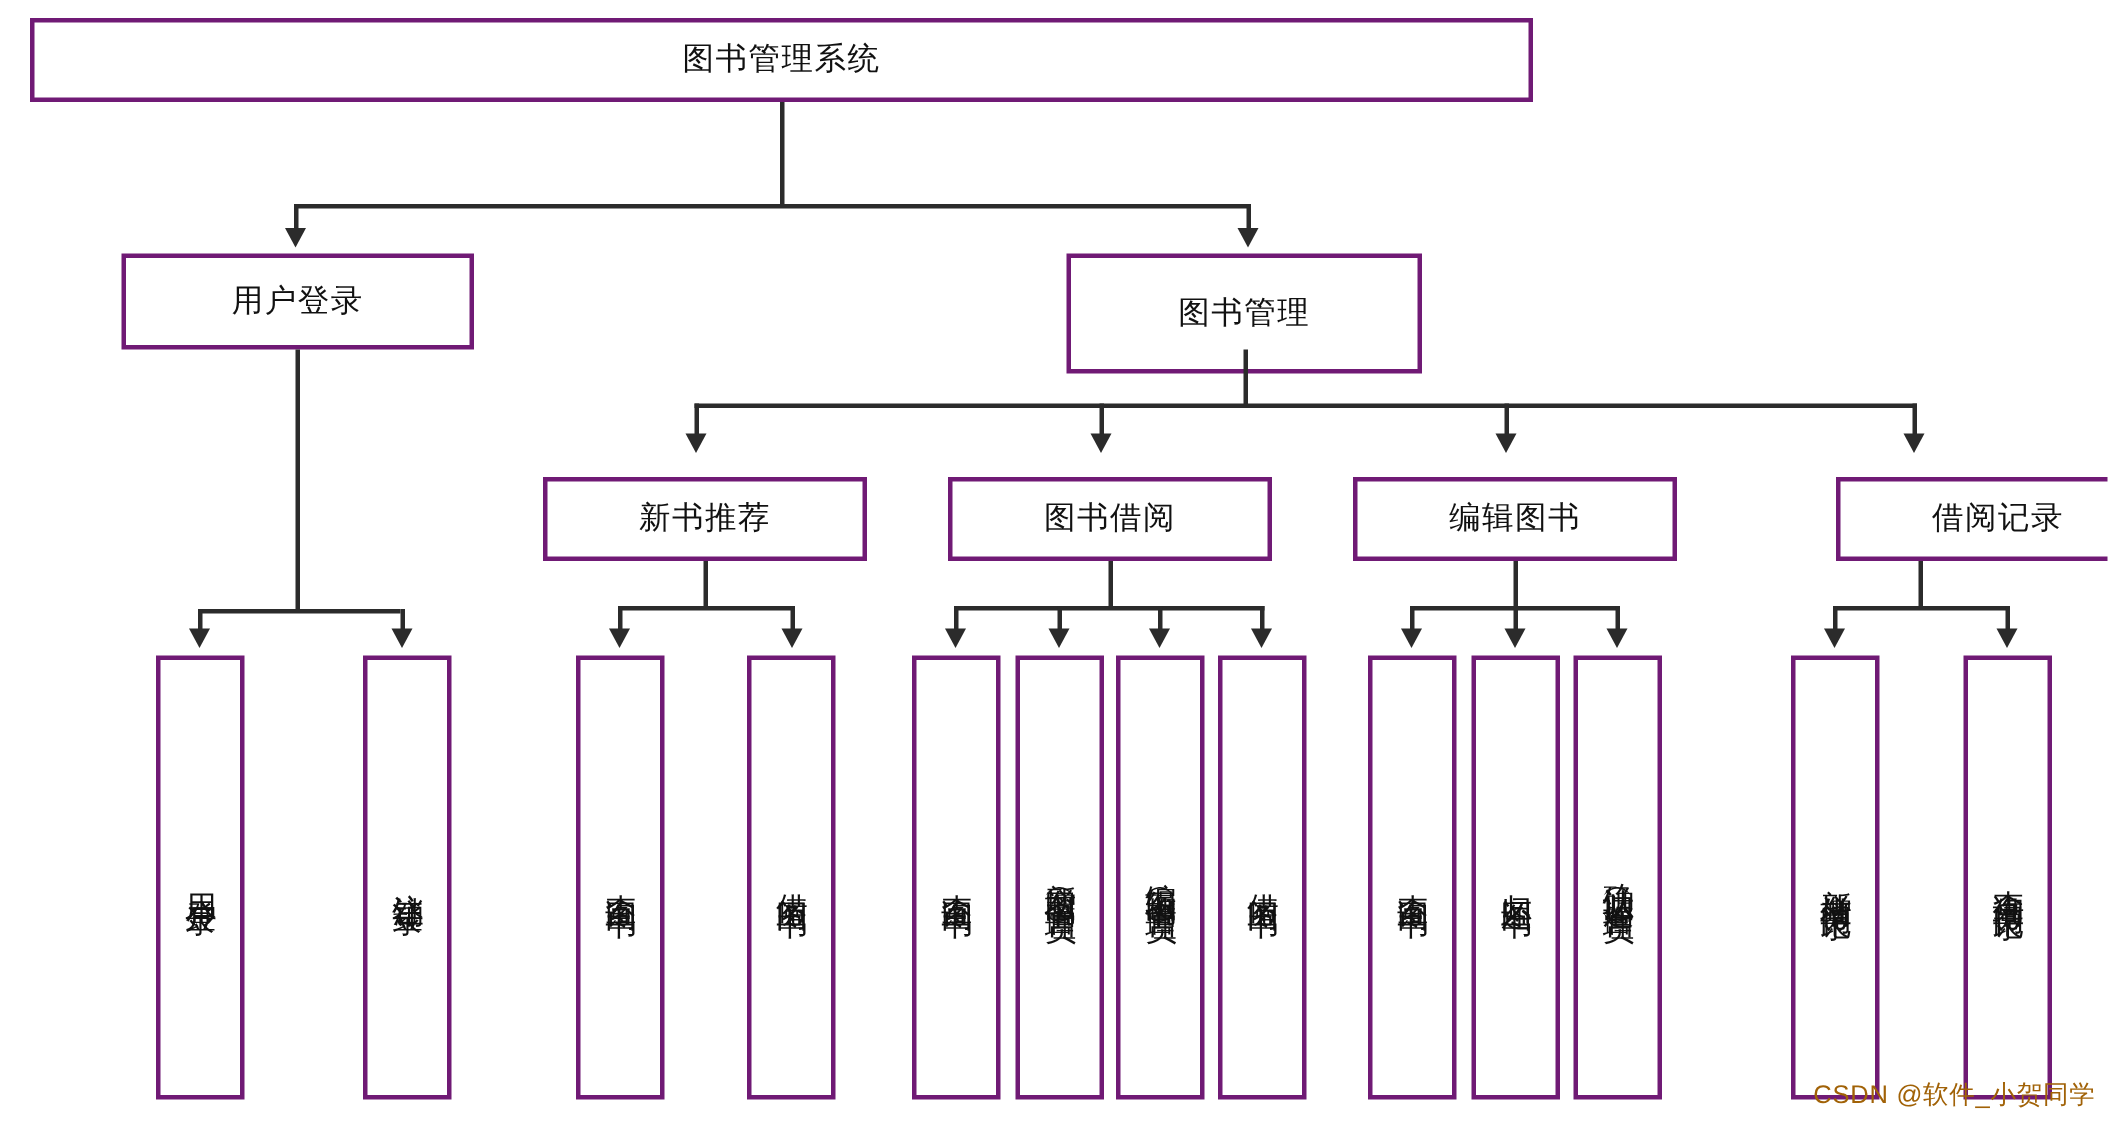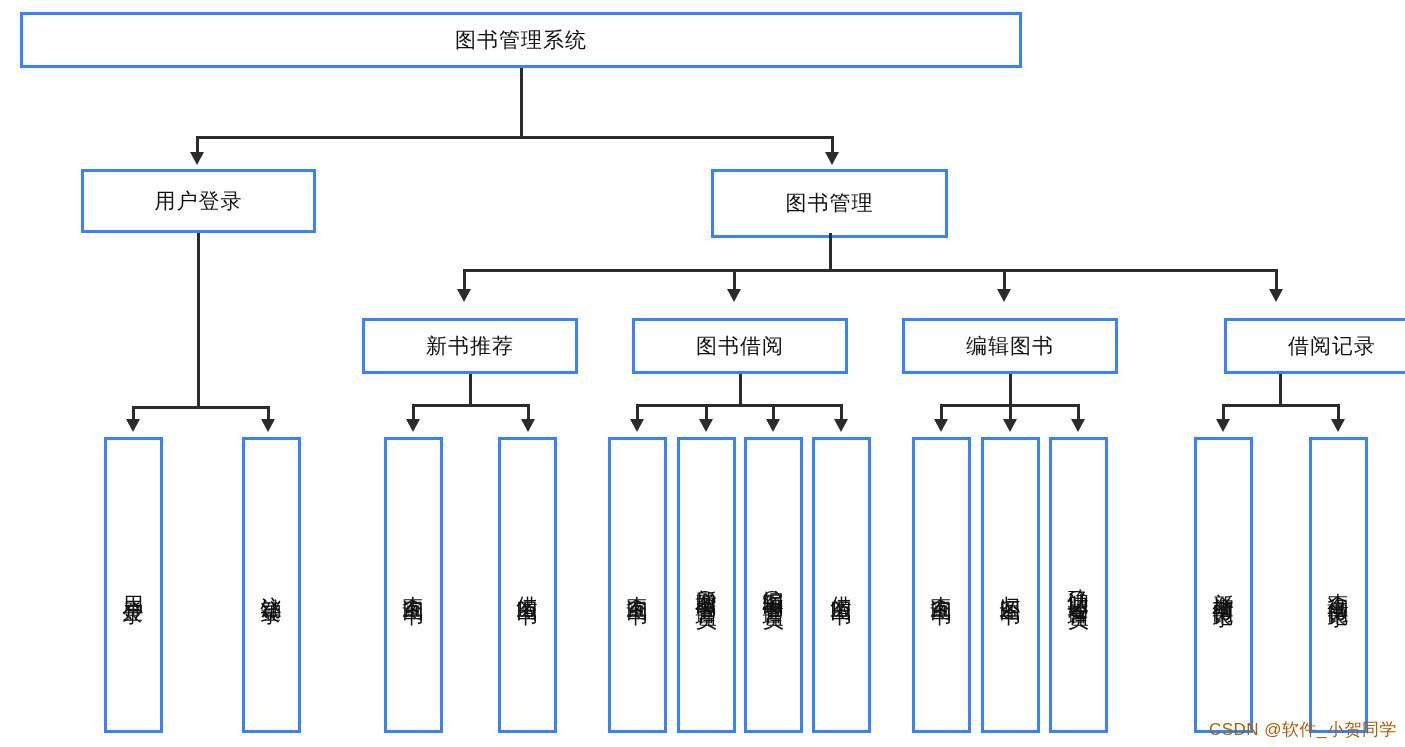--- a/index.html
+++ b/index.html
@@ -19,21 +19,21 @@
     border-left:7px solid transparent;
     border-right:7px solid transparent;
     border-top:13px solid #2b2b2b;
   }
 
   
   .node{
     position:absolute;
     box-sizing:border-box;
     background:#ffffff;
-    border:3px solid #3b82f6;
+    border:3px solid #701a75;
     display:flex;
     align-items:center;
     justify-content:center;
     color:#111;
   }
   .node .label{
     font-size:21px;
     line-height:1.25;
     letter-spacing:1px;
     white-space:nowrap;
@@ -76,21 +76,21 @@
   <div class="hline" style="left:196px;top:136px;width:637px;"></div>
   <div class="vline" style="left:196px;top:136px;height:19px;"></div>
   <div class="arrow" style="left:190px;top:152px;"></div>
   <div class="vline" style="left:831px;top:136px;height:19px;"></div>
   <div class="arrow" style="left:825px;top:152px;"></div>
 
   <div class="node" style="left:81px;top:169px;width:235px;height:64px;">
     <span class="label">用户登录</span>
   </div>
 
-  <div class="node" style="left:711px;top:169px;width:237px;height:69px;">
+  <div class="node" style="left:711px;top:169px;width:237px;height:80px;">
     <span class="label">图书管理</span>
   </div>
 
   <div class="vline" style="left:197px;top:233px;height:175px;"></div>
   <div class="hline" style="left:132px;top:406px;width:135px;"></div>
   <div class="vline" style="left:132px;top:406px;height:15px;"></div>
   <div class="arrow" style="left:126px;top:419px;"></div>
   <div class="vline" style="left:267px;top:406px;height:15px;"></div>
   <div class="arrow" style="left:261px;top:419px;"></div>
 

